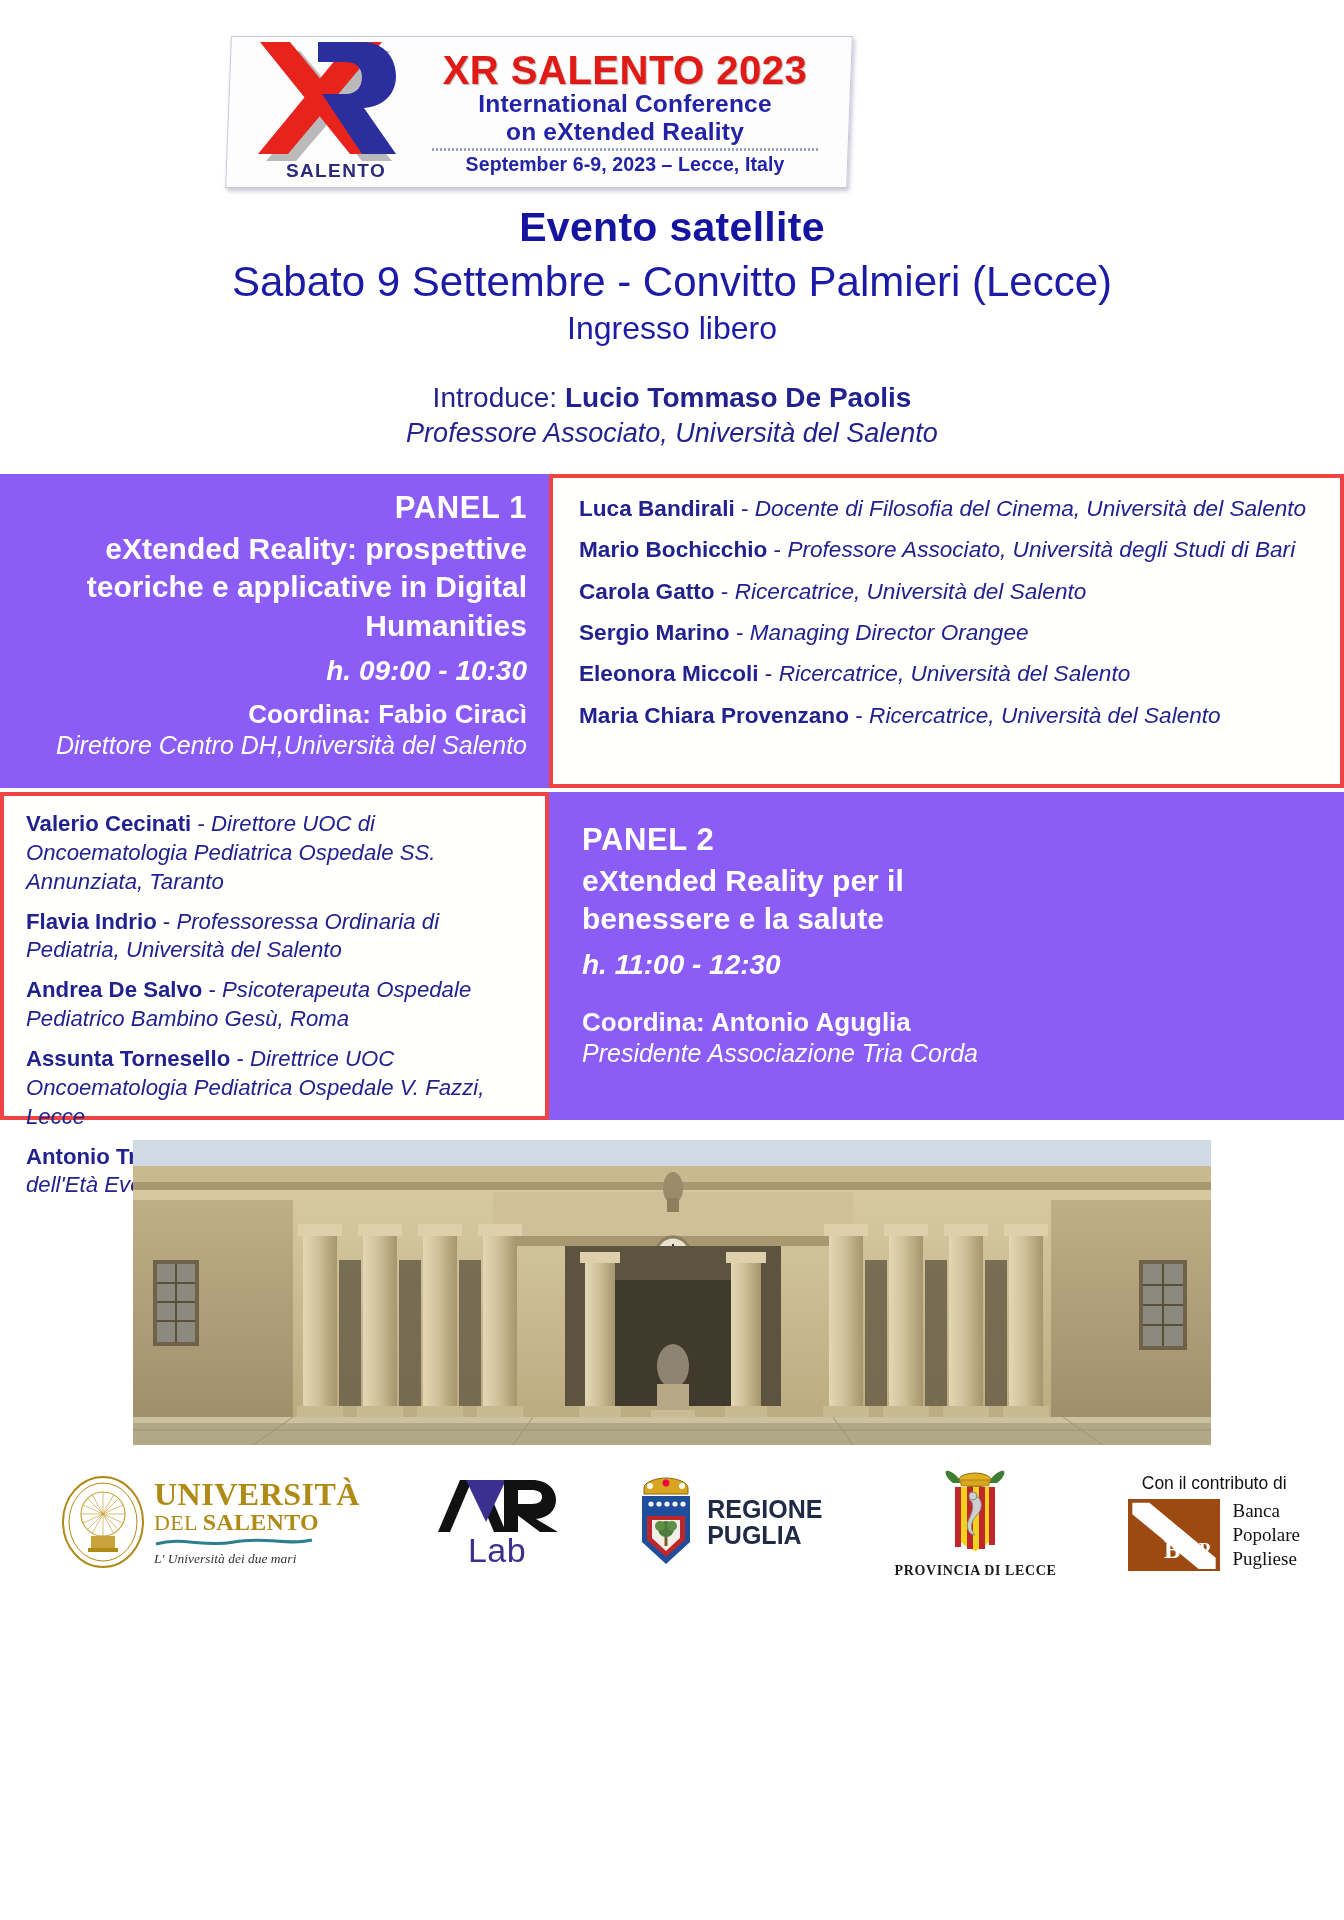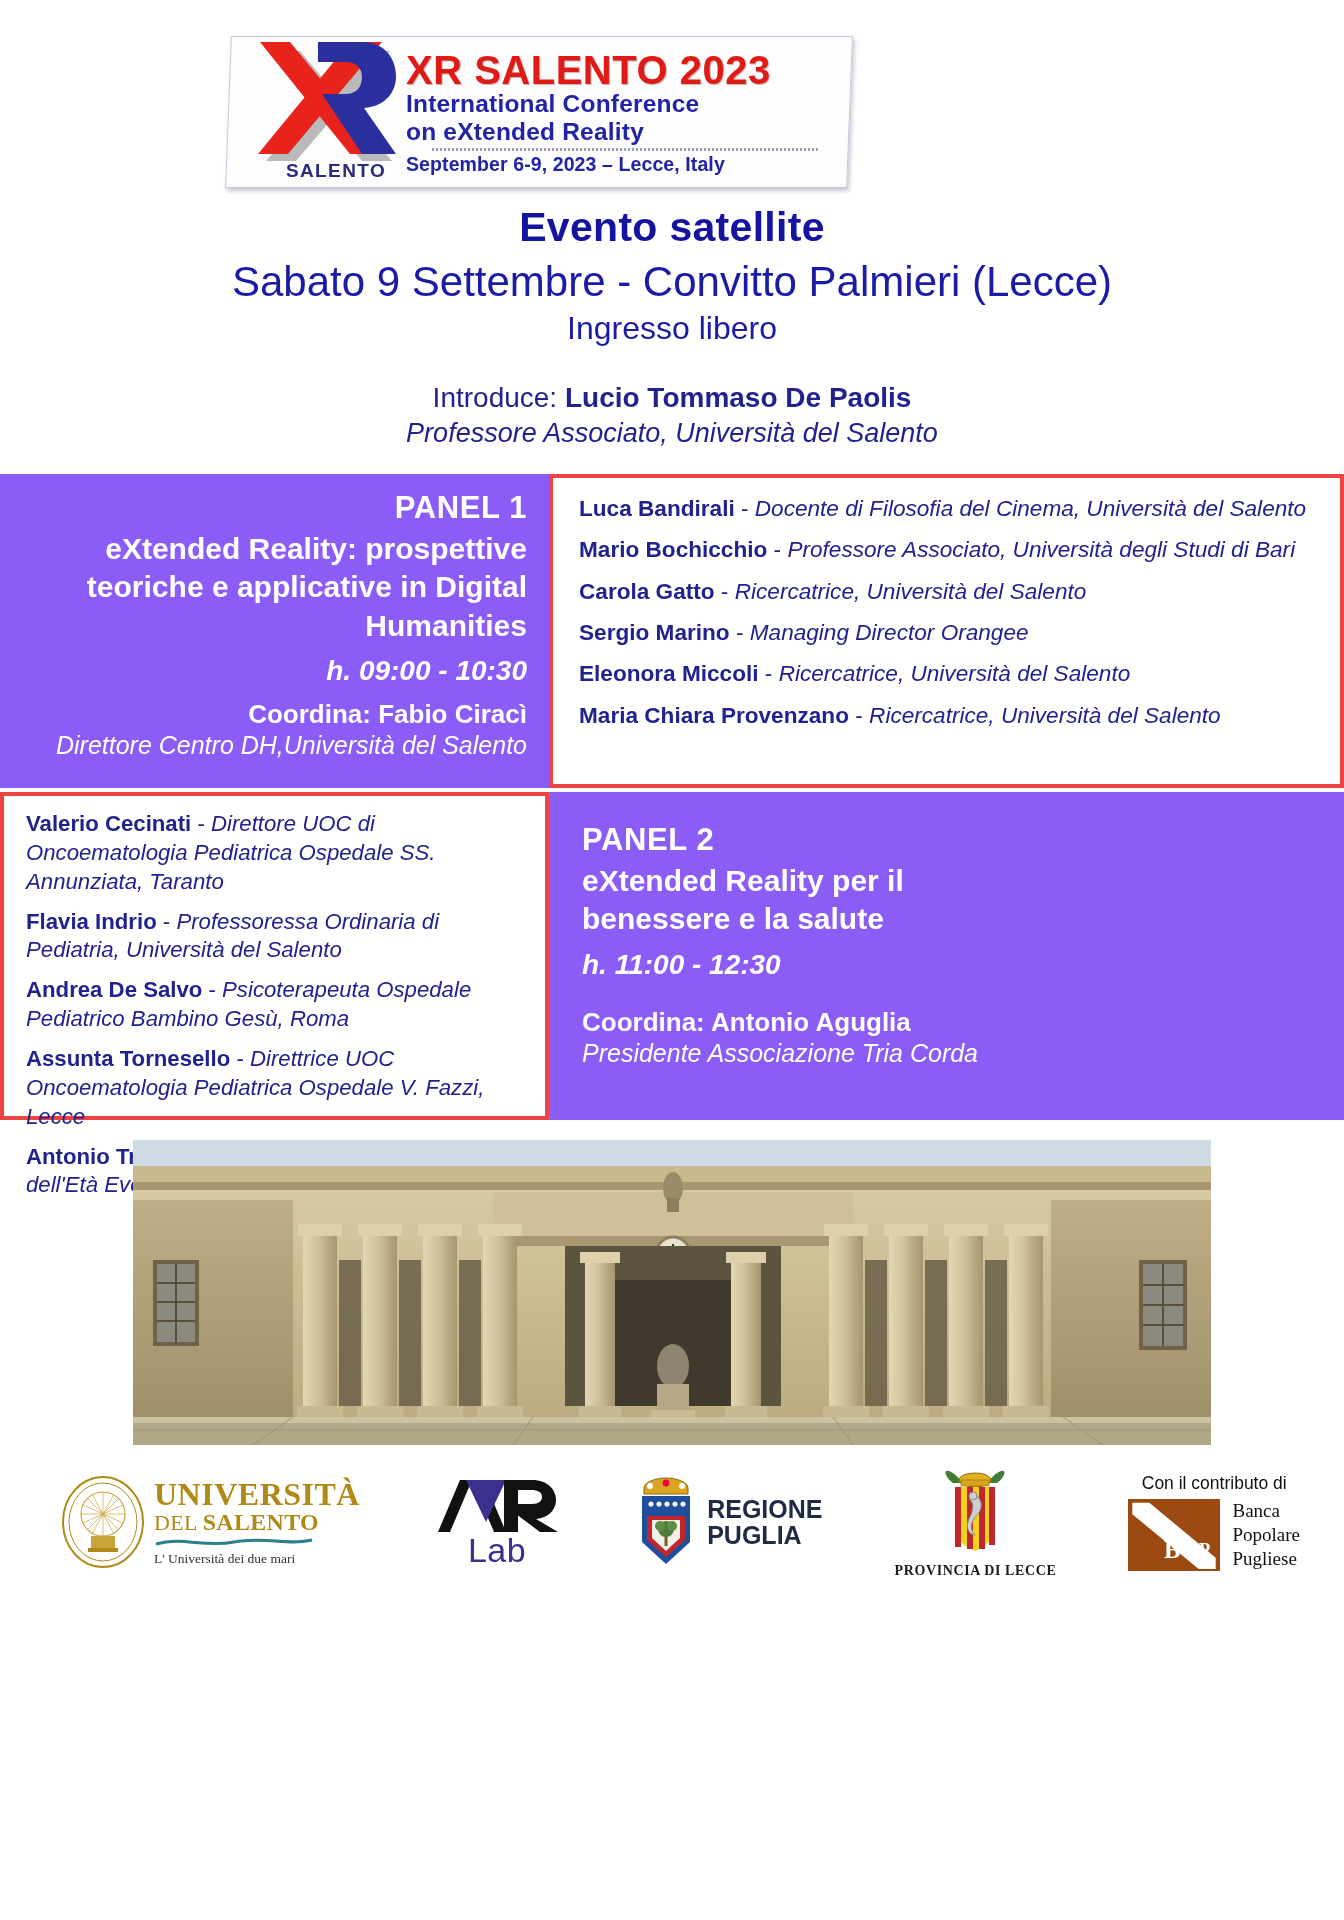--- a/index.html
+++ b/index.html
@@ -18,21 +18,21 @@
     box-shadow:2px 3px 4px rgba(90,90,130,.35);
     transform:skewX(-2.2deg);
   }
   .banner-inner{position:absolute;inset:0;display:flex;align-items:center;}
   .xr-logo{width:178px;height:152px;position:relative;flex:0 0 178px;}
   .xr-logo svg{position:absolute;left:8px;top:2px;}
   .salento-word{
     position:absolute;left:38px;bottom:6px;width:140px;text-align:center;
     font-size:19px;font-weight:700;letter-spacing:1.4px;color:#2b2b7a;
   }
-  .banner-text{flex:1;padding-right:6px;text-align:left;}
+  .banner-text{flex:1;padding-right:6px;text-align:center;}
   .b-line1{
     font-size:40px;font-weight:700;color:#e01b16;letter-spacing:.5px;
     line-height:1.02;text-shadow:1px 1px 1px rgba(140,120,120,.55);
     margin-top:2px;
   }
   .b-line2{
     font-size:24.5px;font-weight:700;color:#2323a8;line-height:1.12;
     letter-spacing:.2px;
   }
   .b-rule{
@@ -110,21 +110,21 @@
   .logo-row{
     position:absolute;left:60px;top:0;width:1240px;height:120px;
     display:flex;align-items:center;justify-content:space-between;
   }
   .logo-unisal{display:flex;align-items:center;gap:8px;}
   .unisal-txt{line-height:1;}
   .unisal-l1{font-family:"Liberation Serif",serif;font-size:32px;font-weight:700;color:#b08a16;letter-spacing:.5px;}
   .unisal-l2{font-family:"Liberation Serif",serif;font-size:22px;color:#b08a16;letter-spacing:.3px;}
   .unisal-l2 b{font-weight:700;font-size:24px;}
   .unisal-wave{width:160px;height:12px;margin-top:2px;}
-  .unisal-l3{font-family:"Liberation Serif",serif;font-size:13.5px;color:#333;margin-top:1px;}
+  .unisal-l3{font-family:"Liberation Serif",serif;font-size:13.5px;font-style:italic;color:#333;margin-top:1px;}
 
   .avr{line-height:1;text-align:center;}
   .avr-lab{font-size:34px;font-weight:400;color:#3b2f8f;letter-spacing:.5px;margin-top:-4px;}
 
   .regione{display:flex;align-items:center;gap:9px;}
   .regione-txt{font-size:25px;font-weight:700;color:#1f2a44;line-height:1.06;}
 
   .provincia{text-align:center;}
   .provincia-txt{
     font-family:"Liberation Serif",serif;font-size:14px;font-weight:700;

